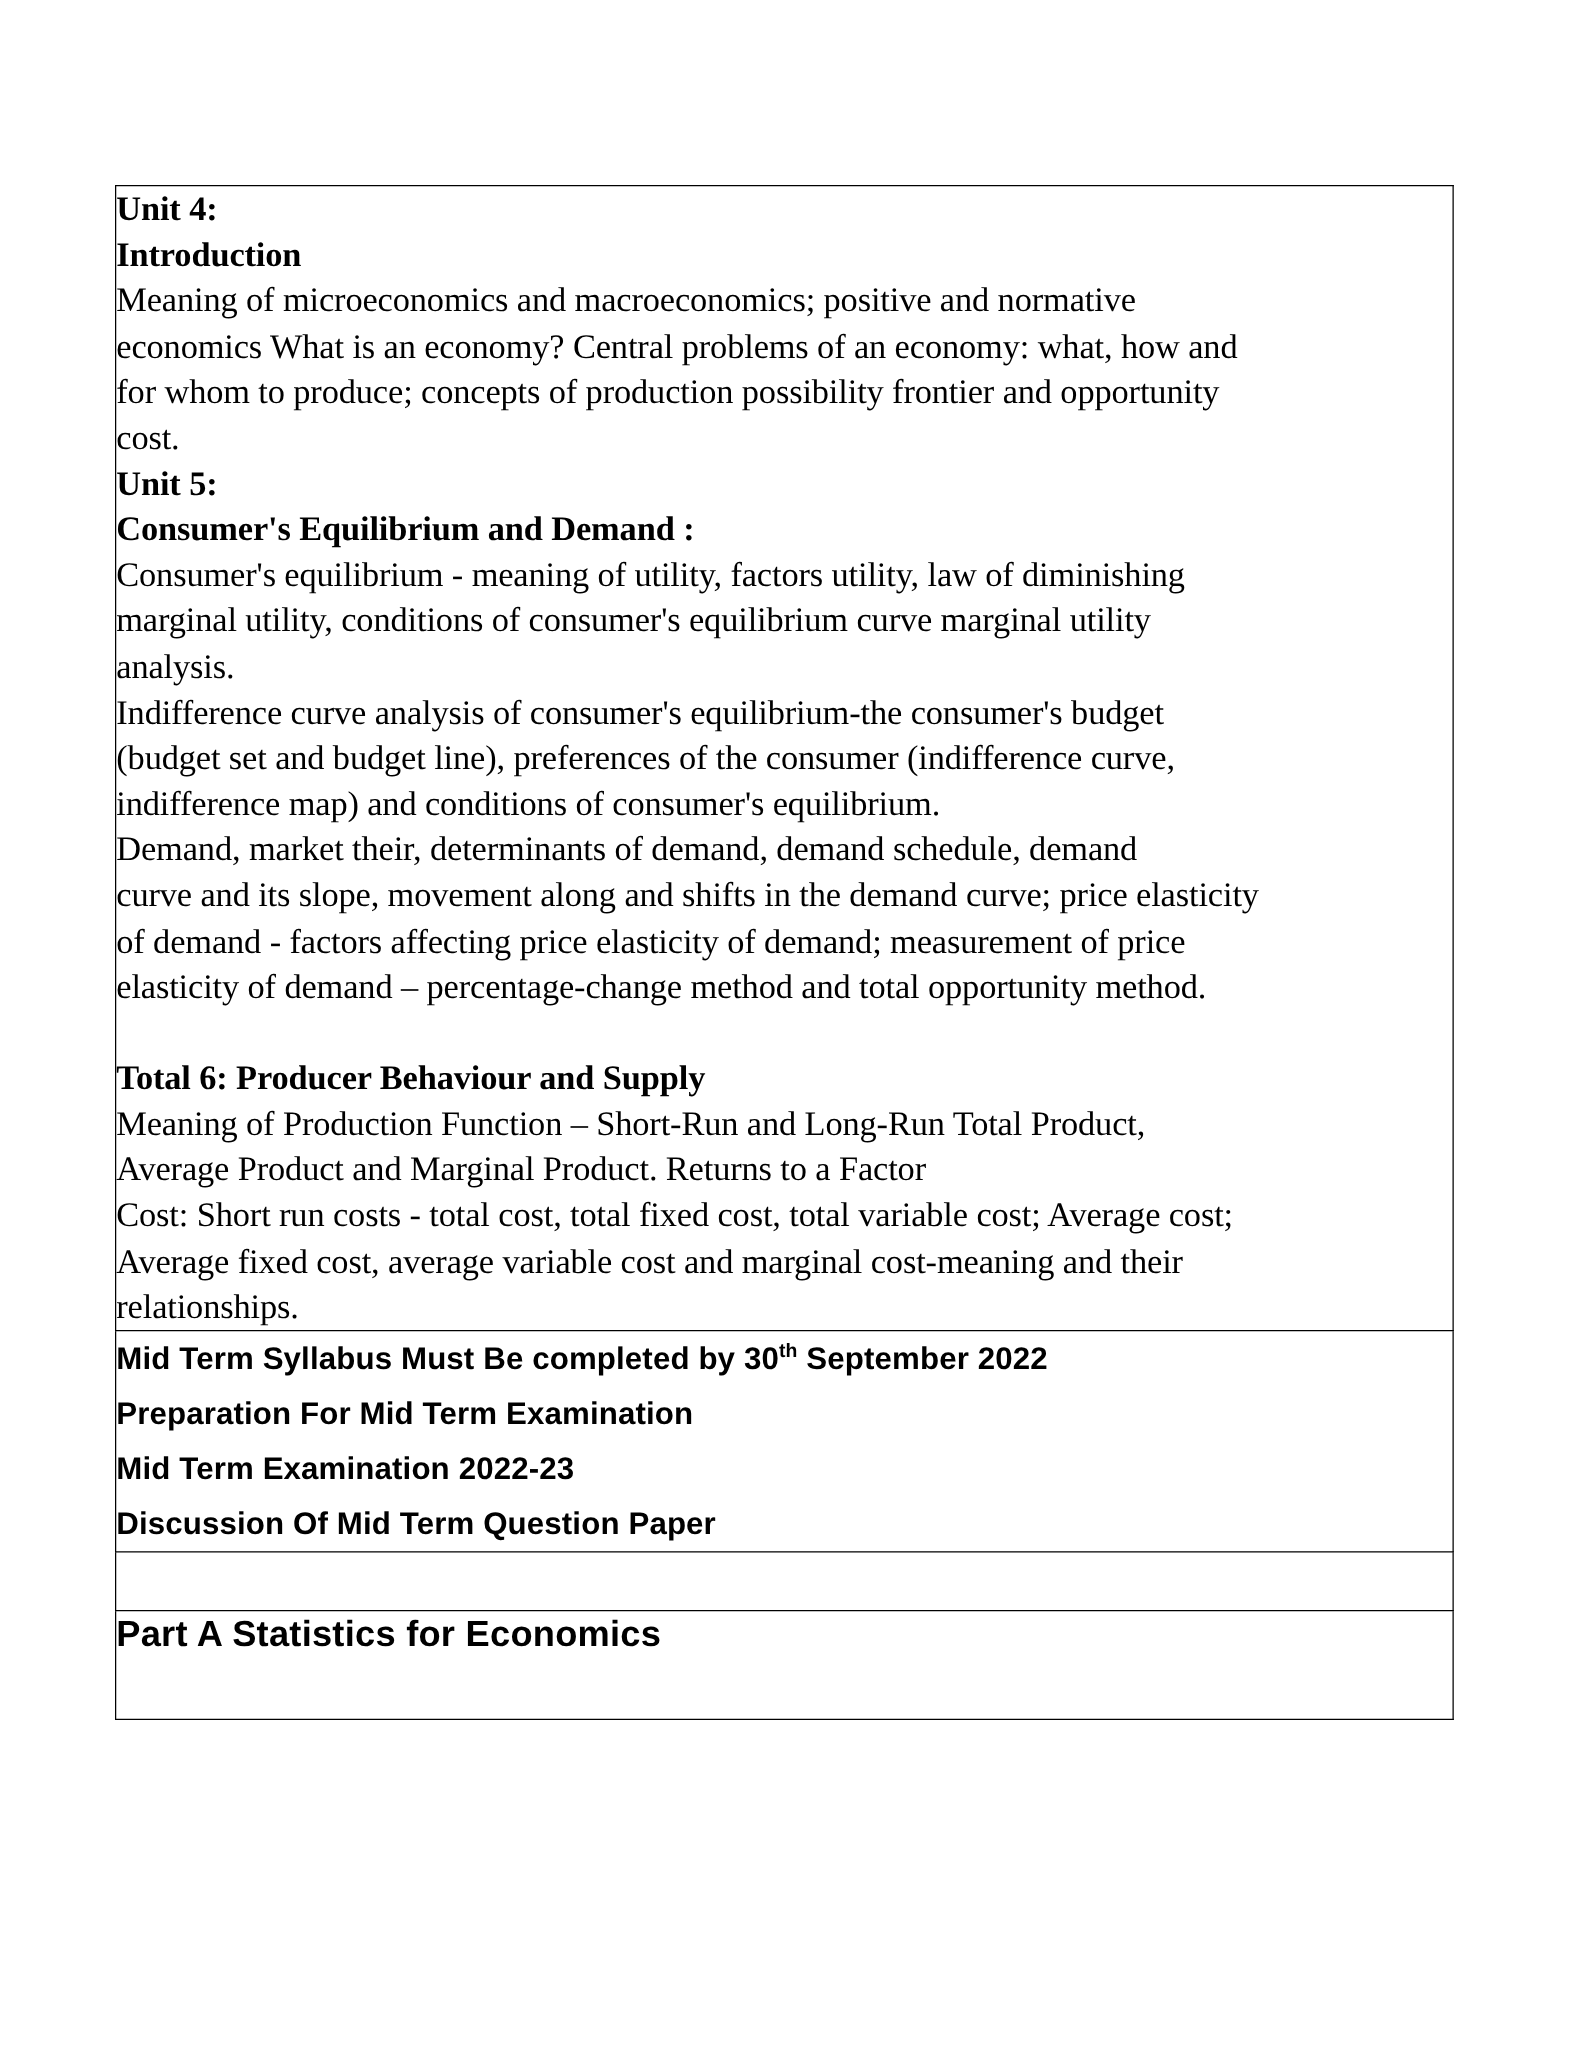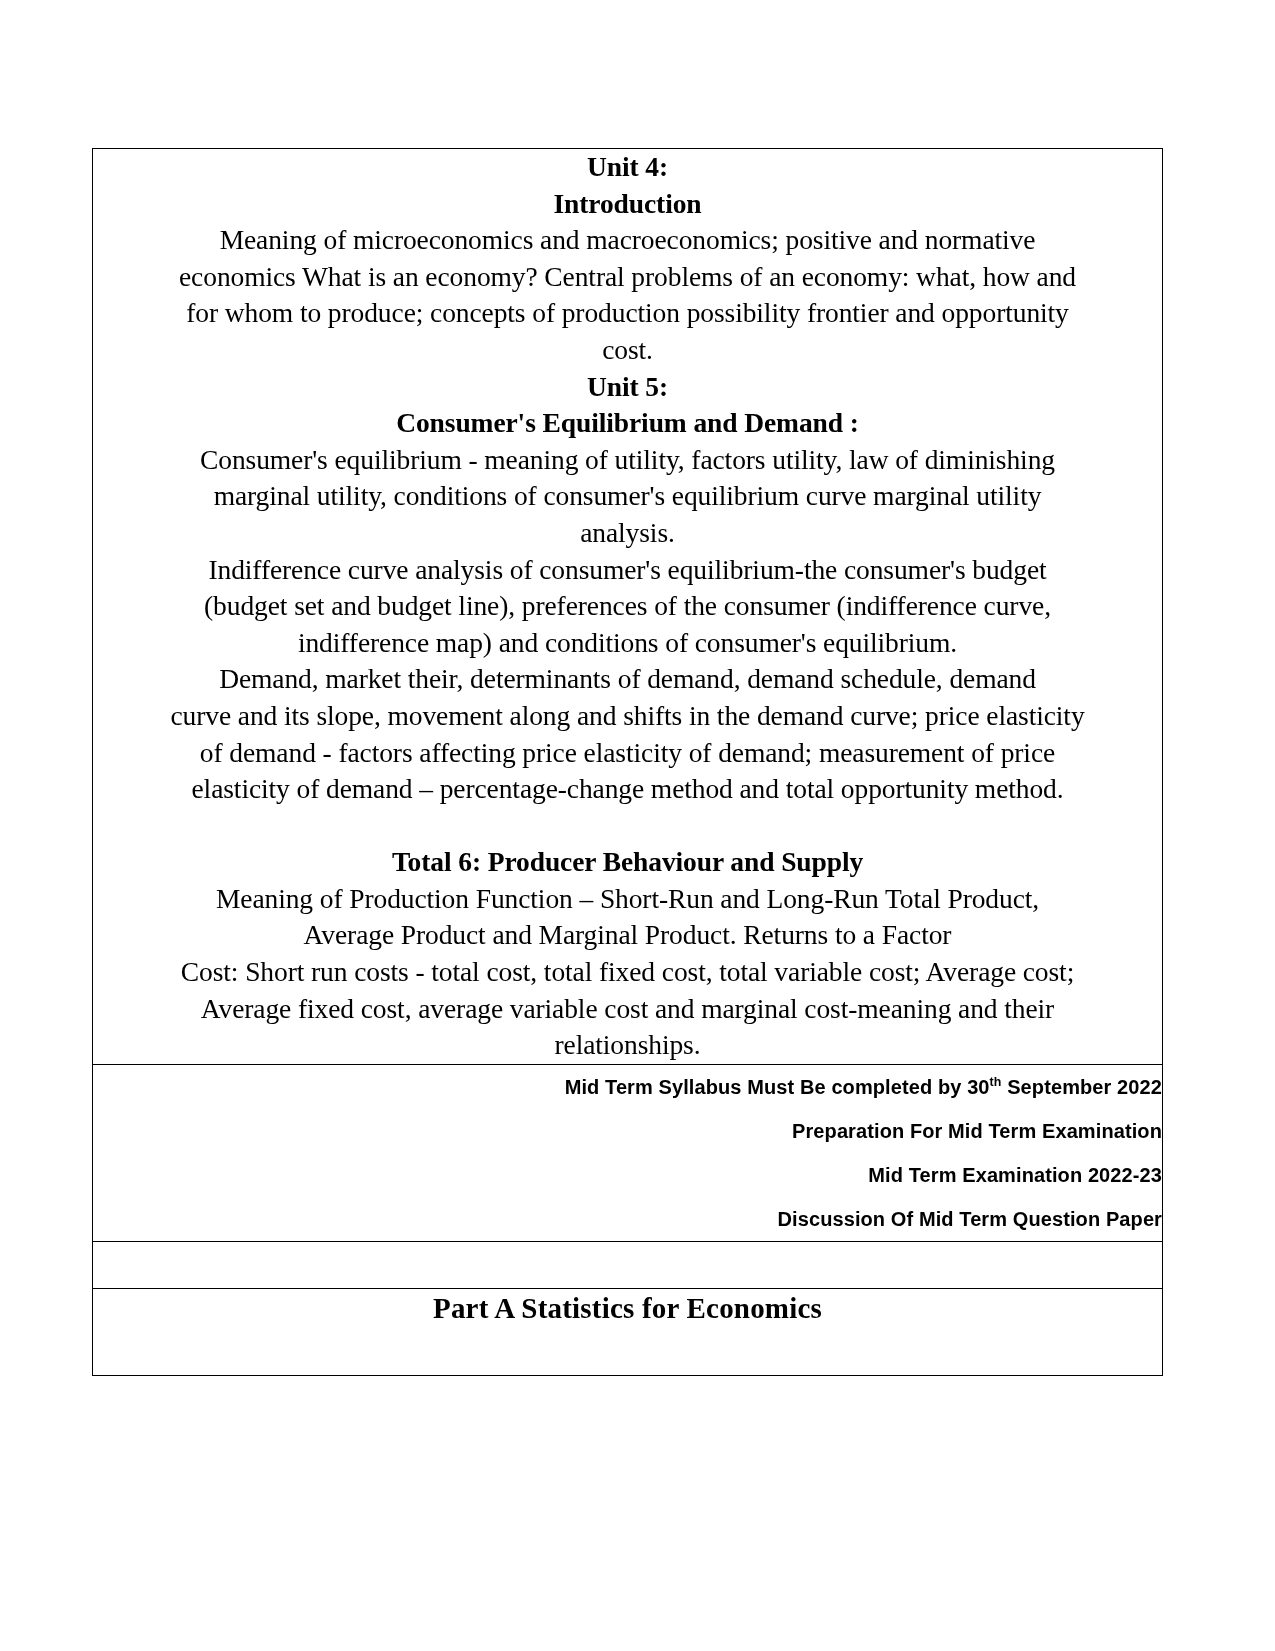--- a/index.html
+++ b/index.html
@@ -38,21 +38,20 @@
 
   .syllabus-table td {
     border: 1.4px solid #000000;
     vertical-align: top;
     padding: 0;
   }
 
   
   .cell-units {
     padding: 4px 6px 6px 6px;
-    text-align: center;
   }
 
   .body-line {
     font-size: 27.5px;
     line-height: 36.6px;
     letter-spacing: -0.1px;
     white-space: pre-wrap;
   }
 
   .body-line.bold {
@@ -67,24 +66,24 @@
 
   
   .cell-midterm {
     padding: 14px 6px 30px 6px;
     text-align: center;
   }
 
   .mid-line {
     font-family: "Liberation Sans", "DejaVu Sans", sans-serif;
     font-weight: bold;
-    font-size: 20px;
+    font-size: 25px;
     line-height: 44px;
     letter-spacing: 0.1px;
-    text-align: right;
+    text-align: left;
   }
 
   .mid-line sup {
     font-size: 0.62em;
     vertical-align: super;
     line-height: 0;
   }
 
   
   .cell-empty {
@@ -92,26 +91,26 @@
   }
 
   
   .cell-parta {
     padding: 26px 6px 12px 6px;
     text-align: center;
     height: 86px;
   }
 
   .parta-line {
-    font-family: Liberation Serif, serif;
+    font-family: Liberation Sans, sans-serif;
     font-weight: bold;
     font-size: 29px;
     line-height: 38px;
     letter-spacing: 0.2px;
-    text-align: center;
+    text-align: left;
   }
 </style>
 </head>
 <body>
 
 <div class="page">
 
   <table class="syllabus-table">
     <tbody>
 

